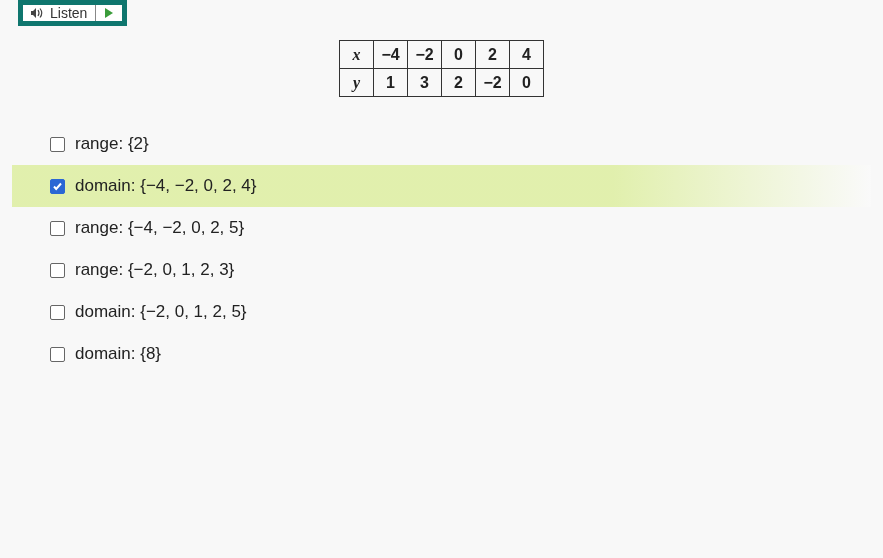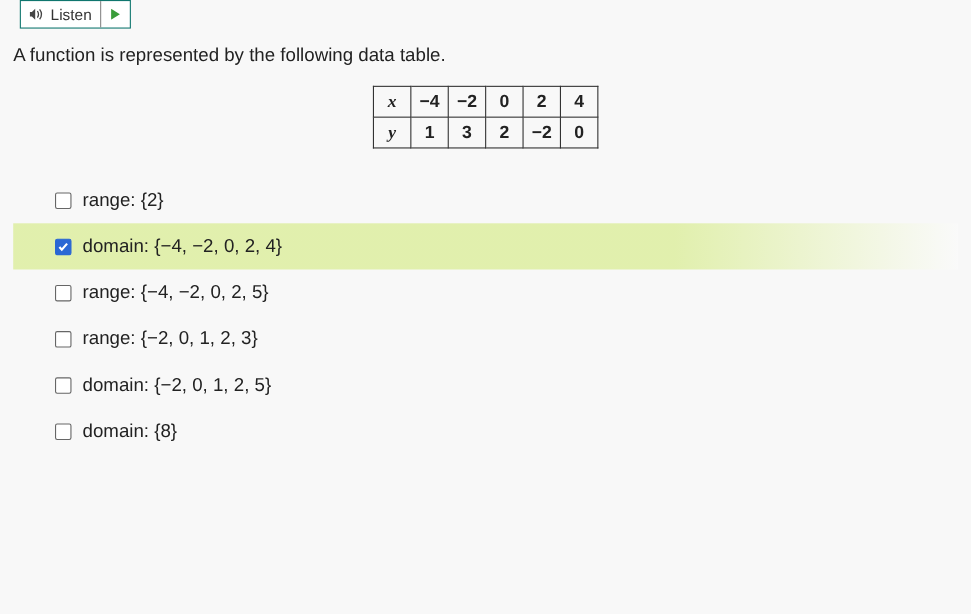--- a/index.html
+++ b/index.html
@@ -16,21 +16,21 @@
       height: 558px;
       position: relative;
       overflow: hidden;
     }
     .listen-btn {
       position: absolute;
       top: 0;
       left: 18px;
       display: inline-flex;
       align-items: center;
-      border: 1px solid #0f766e;
+      border: 5px solid #0f766e;
       height: 26px;
       background: #fff;
     }
     .listen-part {
       display: inline-flex;
       align-items: center;
       padding: 2px 8px;
       height: 100%;
       gap: 5px;
       font-size: 14px;
@@ -133,21 +133,20 @@
   <span class="listen-part">
     <span class="play-icon">
       <svg width="10" height="10" viewBox="0 0 10 10">
         <path d="M1 0 L9 5 L1 10 Z" fill="#3a9c3a"></path>
       </svg>
     </span>
   </span>
 </div>
 
 <div class="content">
-  <p class="prompt">A function is represented by the following data table.</p>
 
   <div class="data-table-wrap">
     <table class="data-table">
       <tbody>
           <tr>
         <td class="hdr">x</td>
         <td>−4</td>
         <td>−2</td>
         <td>0</td>
         <td>2</td>

